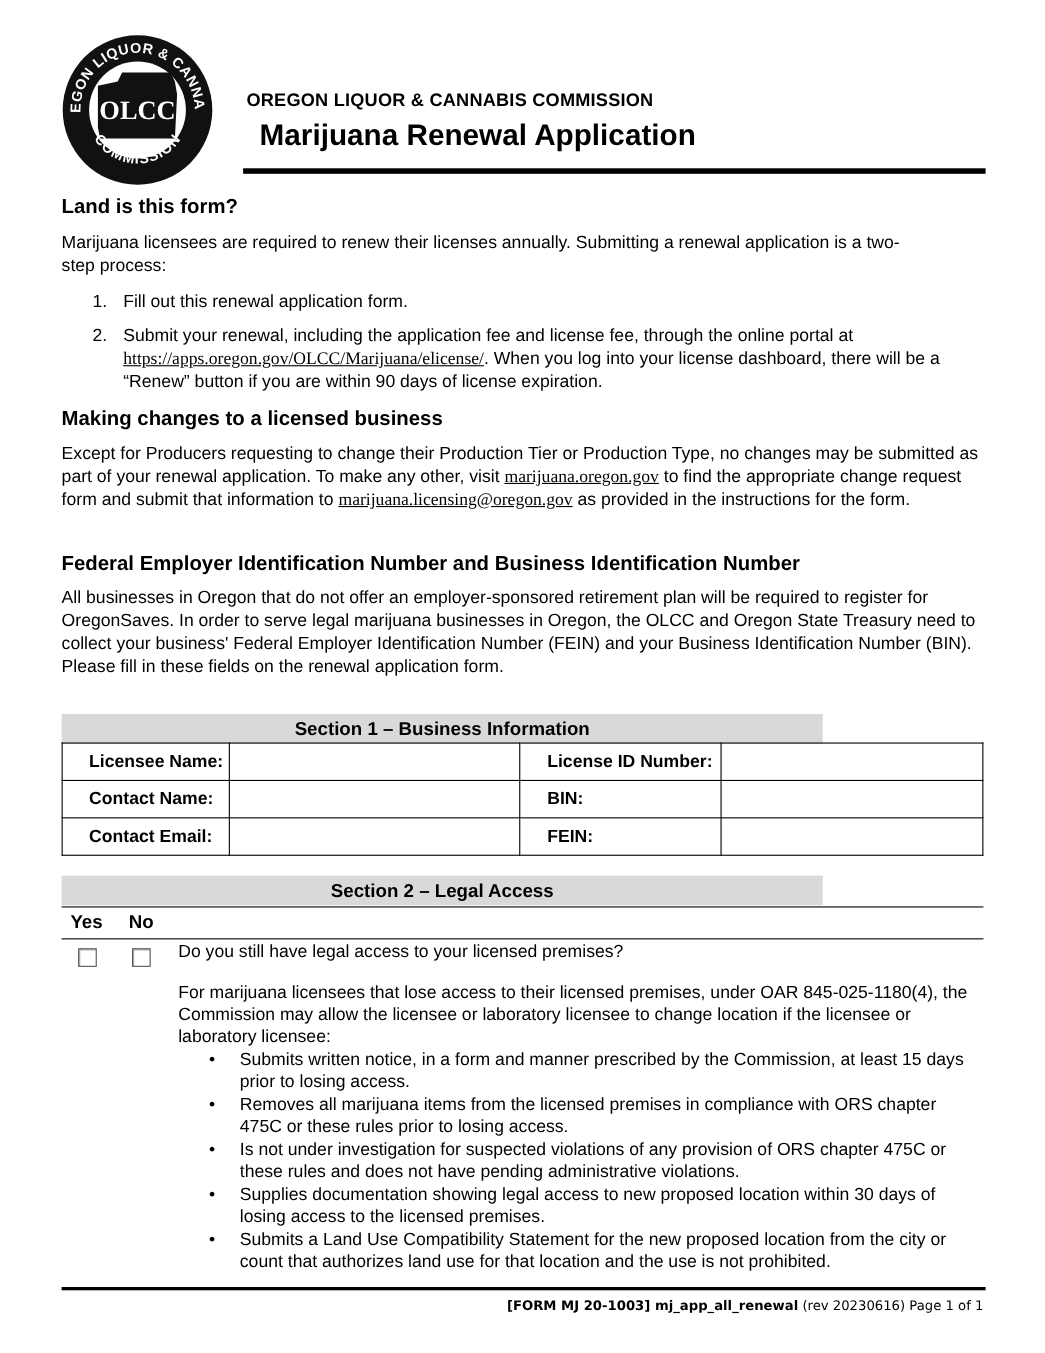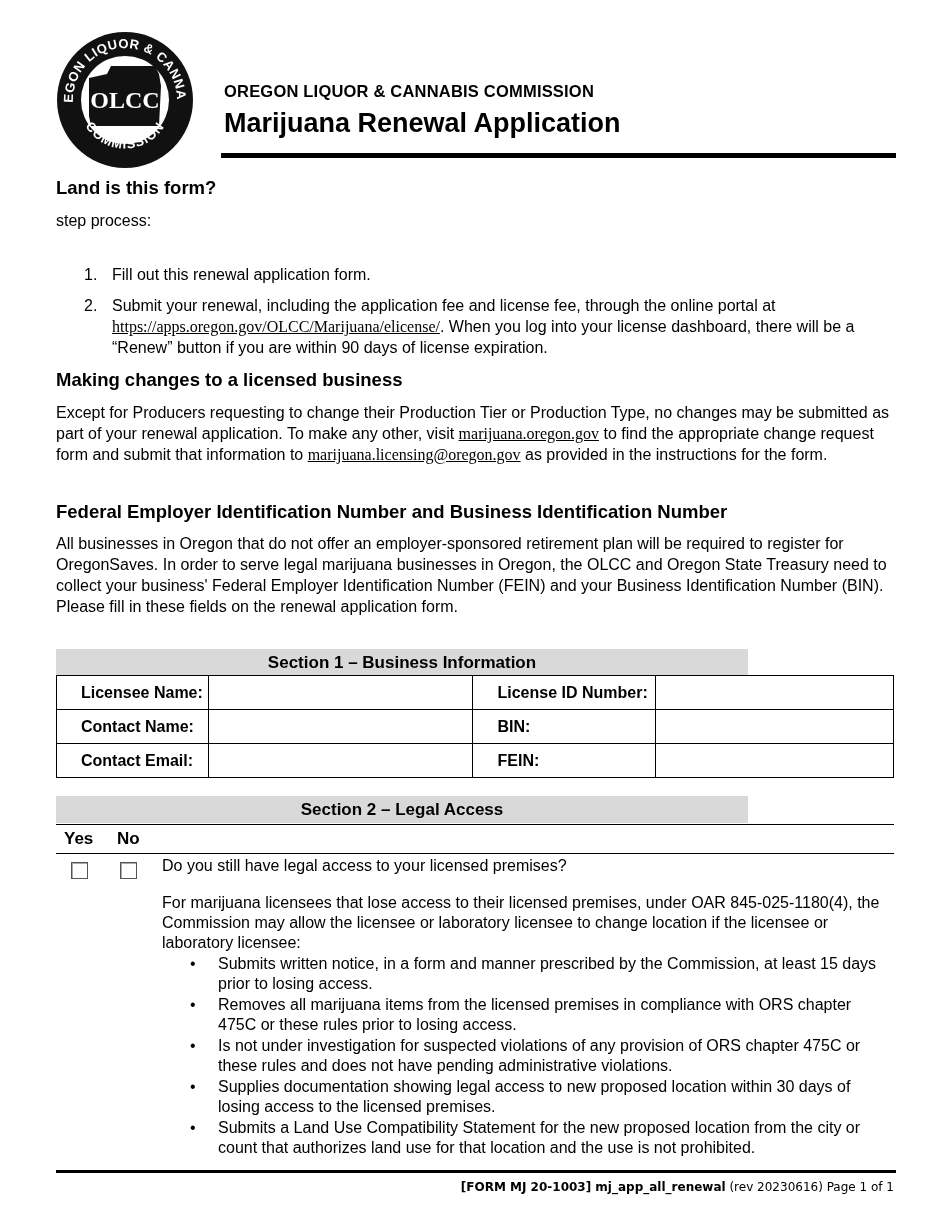--- a/index.html
+++ b/index.html
@@ -2,21 +2,21 @@
 <html><head>
 <meta charset="utf-8">
 <style>
   * { box-sizing: border-box; margin: 0; padding: 0; }
   html, body { width: 950px; height: 1230px; background: #ffffff; }
   body { font-family: "Liberation Sans", sans-serif; color: #000; position: relative; overflow: hidden; }
 
   .logo { position: absolute; left: 55px; top: 30px; width: 140px; height: 140px; }
 
   .header-sub { position: absolute; left: 224px; top: 82px; font-weight: bold; font-size: 16.5px; letter-spacing: 0.2px; }
-  .header-title { position: absolute; left: 224px; top: 108px; font-weight: bold; font-size: 27px; }
+  .header-title { position: absolute; left: 236px; top: 108px; font-weight: bold; font-size: 27px; }
   .header-rule { position: absolute; left: 221px; top: 153px; width: 675px; height: 5px; background: #000; }
 
   .h2 { position: absolute; left: 56px; font-weight: bold; font-size: 18.5px; }
   .p { position: absolute; left: 56px; width: 840px; font-size: 16px; line-height: 21px; }
   .link { color: #000000; text-decoration: underline; font-family: Liberation Serif, serif; }
 
   .ol-item { position: absolute; left: 84px; width: 812px; font-size: 16px; line-height: 21px; display: flex; }
   .ol-num { width: 28px; flex: none; }
   .ol-text { flex: 1; }
 
@@ -60,20 +60,21 @@
     <text x="70" y="78" text-anchor="middle" font-family="Liberation Serif, serif" font-weight="bold" font-size="24" fill="#fff">OLCC</text>
   </svg>
 </div>
 
 <div class="header-sub">OREGON LIQUOR &amp; CANNABIS COMMISSION</div>
 <div class="header-title">Marijuana Renewal Application</div>
 <div class="header-rule"></div>
 
 <div class="h2" style="top:177px">Land is this form?</div>
 <div class="p" style="top:210px">
+  <div>Marijuana licensees are required to renew their licenses annually. Submitting a renewal application is a two-</div>
   <div>step process:</div>
 </div>
 <div class="ol-item" style="top:264px">
   <span class="ol-num">1.</span>
   <span class="ol-text">Fill out this renewal application form.</span>
 </div>
 <div class="ol-item" style="top:295px">
   <span class="ol-num">2.</span>
   <span class="ol-text">
     <span>Submit your renewal, including the application fee and license fee, through the online portal at</span>

